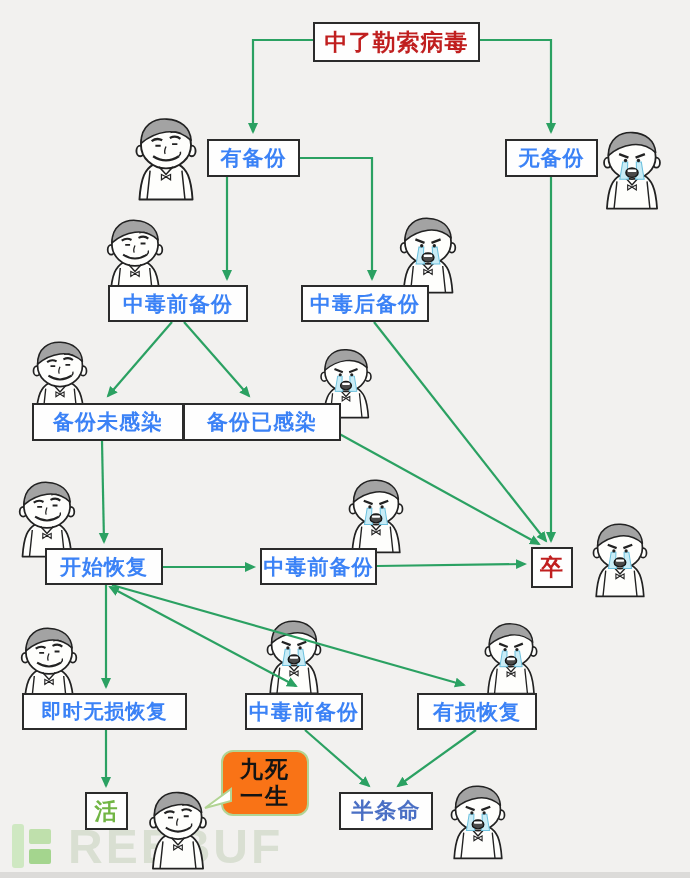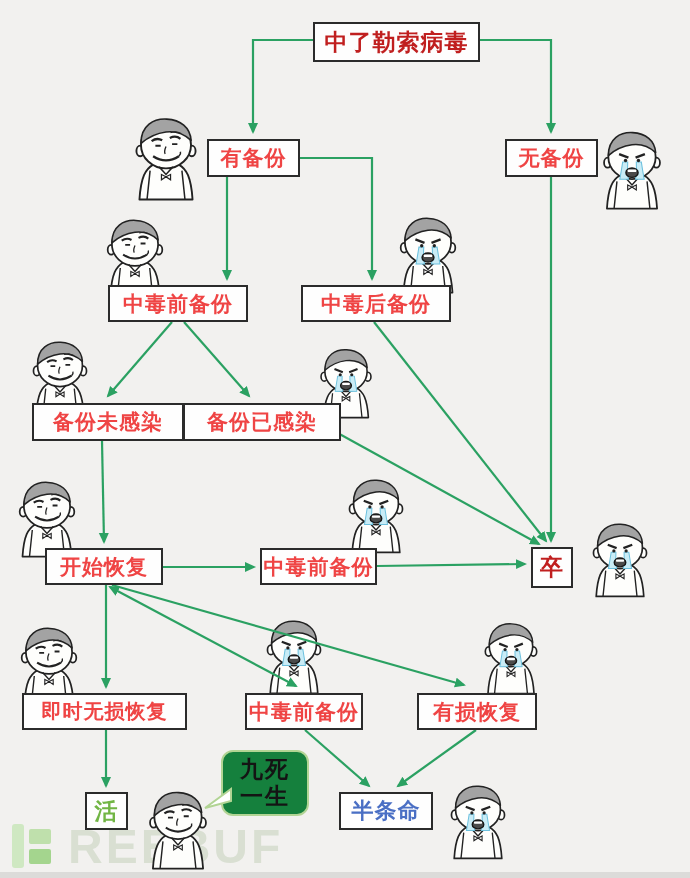--- a/index.html
+++ b/index.html
@@ -4,31 +4,31 @@
 <style>
   html,body{margin:0;padding:0;background:#e8e7e5;}
   .stage{
     position:relative;width:690px;height:878px;margin:0 auto;
     background:#f2f1ef;overflow:hidden;
     font-family:"Liberation Sans","DejaVu Sans",sans-serif;
   }
   .node{
     position:absolute;background:#fefefe;border:2px solid #2b2b2b;
     display:flex;align-items:center;justify-content:center;
-    font-weight:bold;color:#ef4444;font-size:21px;letter-spacing:1px;
+    font-weight:bold;color:#3b82f6;font-size:21px;letter-spacing:1px;
     box-sizing:border-box;z-index:4;white-space:nowrap;
   }
   .node.red{color:#c01f1f;}
   .node.green{color:#71b544;}
   .node.blue{color:#4a6fc4;}
   #edges{position:absolute;left:0;top:0;z-index:3;}
   .face{position:absolute;z-index:2;}
   .bubble{
     position:absolute;left:221px;top:750px;width:84px;height:62px;
-    background:#15803d;border:2px solid #b2d494;border-radius:12px;z-index:5;
+    background:#f97316;border:2px solid #b2d494;border-radius:12px;z-index:5;
     display:flex;flex-direction:column;align-items:center;justify-content:center;
     font-weight:bold;font-size:23px;line-height:27px;color:#141414;letter-spacing:2px;
   }
   .bubble-tail{position:absolute;left:203px;top:786px;z-index:6;}
   .wm{position:absolute;left:12px;top:822px;display:flex;align-items:flex-end;gap:8px;z-index:1;}
   .wm-text{
     font-weight:bold;font-size:48px;line-height:46px;color:#d9dfd2;
     letter-spacing:3px;
   }
   .bottom-strip{position:absolute;left:0;right:0;bottom:0;height:6px;background:#dcdbd9;z-index:7;}
@@ -156,21 +156,21 @@
     </div>
   <div class="node" style="left:207px;top:139px;width:93px;height:38px">
       <span>有备份</span>
     </div>
   <div class="node" style="left:505px;top:139px;width:93px;height:38px">
       <span>无备份</span>
     </div>
   <div class="node" style="left:108px;top:285px;width:140px;height:37px">
       <span>中毒前备份</span>
     </div>
-  <div class="node" style="left:301px;top:285px;width:150px;height:37px">
+  <div class="node" style="left:301px;top:285px;width:128px;height:37px">
       <span>中毒后备份</span>
     </div>
   <div class="node" style="left:32px;top:403px;width:152px;height:38px">
       <span>备份未感染</span>
     </div>
   <div class="node" style="left:183px;top:403px;width:158px;height:38px">
       <span>备份已感染</span>
     </div>
   <div class="node" style="left:45px;top:548px;width:118px;height:37px">
       <span>开始恢复</span>

